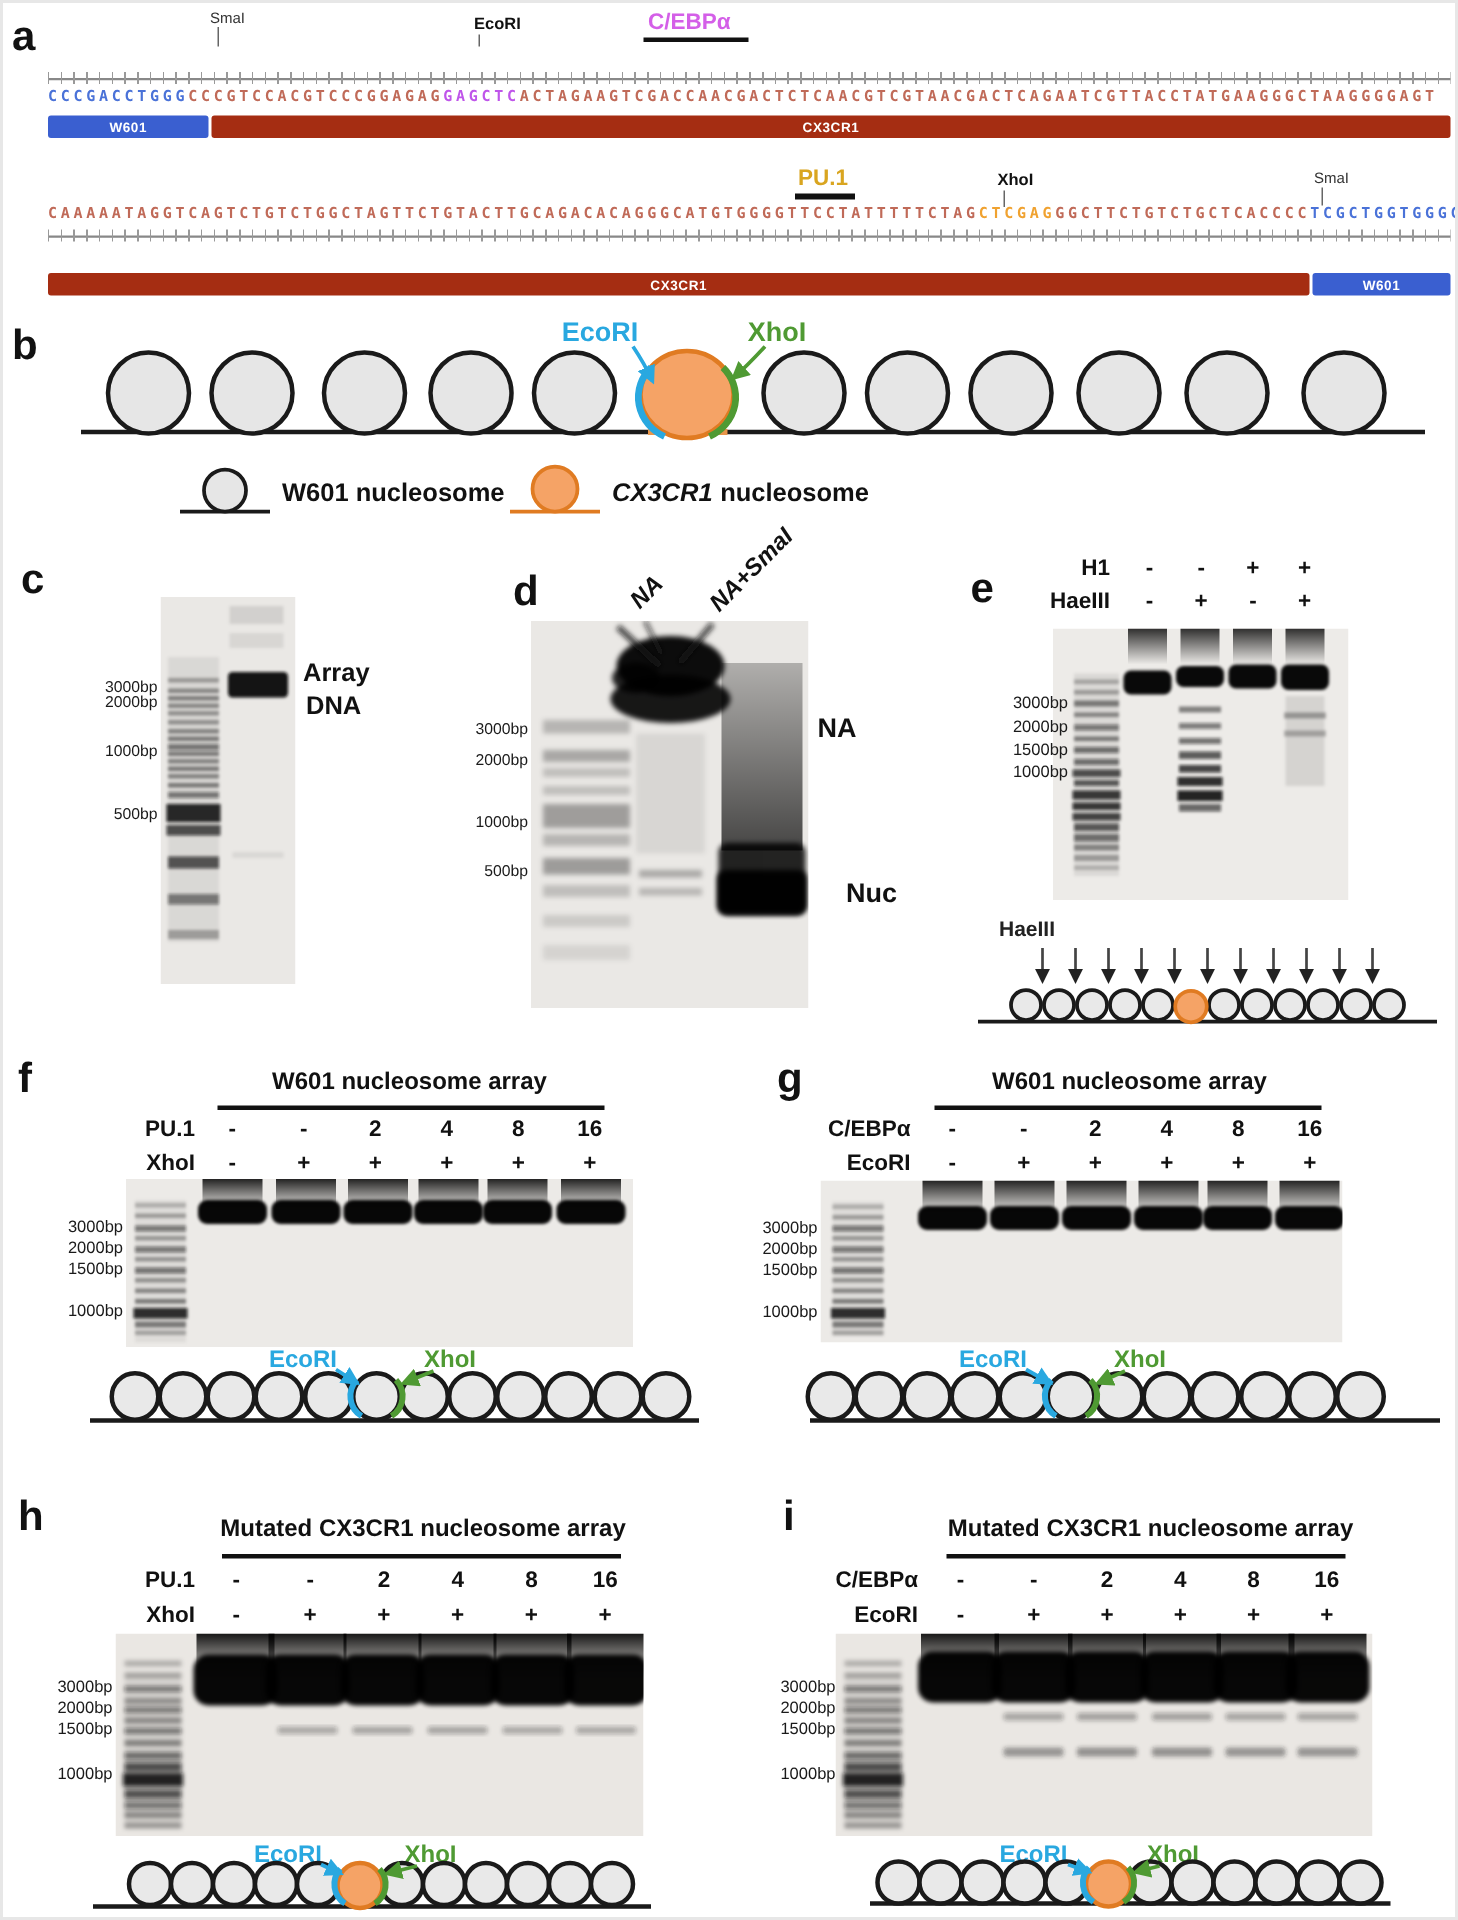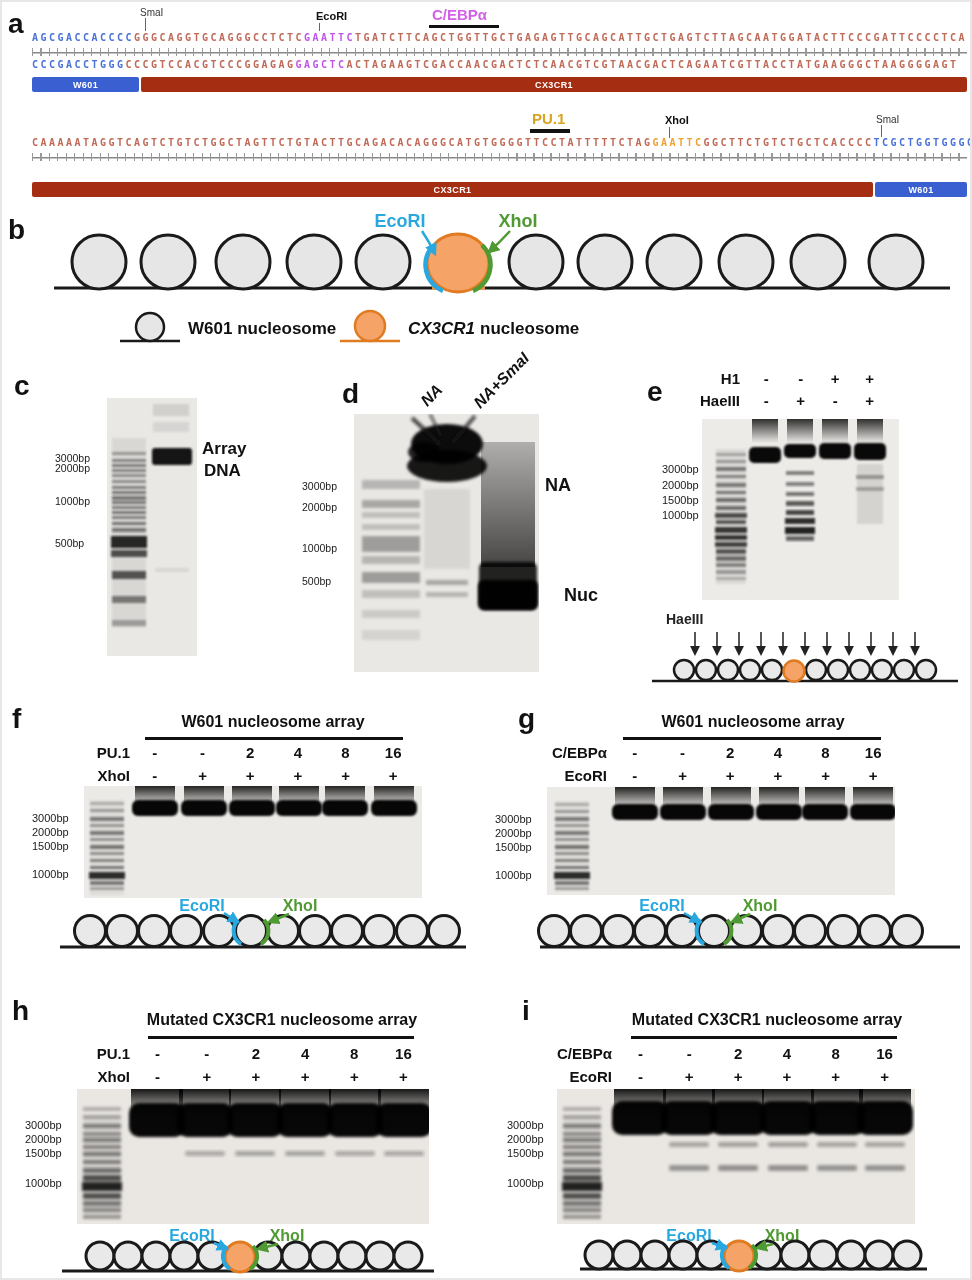--- a/index.html
+++ b/index.html
@@ -15,21 +15,21 @@
   .ruler{position:absolute;left:30px;width:935px;height:8px;
        background-image:repeating-linear-gradient(90deg,#999 0 1px,transparent 1px 8.5px),
                         linear-gradient(#888 0 0);
        background-size:100% 8px,100% 1.5px;background-position:0 0,0 3.5px;
        background-repeat:no-repeat,no-repeat}
   .bar{position:absolute;height:15px;border-radius:2px;color:#fff;font-size:9px;
        font-weight:bold;display:flex;align-items:center;justify-content:center;letter-spacing:.4px}
   .vln{position:absolute;width:1px;background:#666}
   .ul{position:absolute;background:#111}
   .site{position:absolute;line-height:1.1}
-  .lad{position:absolute;width:50px;font-size:11px;color:#1a1a1a;line-height:1}
+  .lad{position:absolute;width:50px;text-align:right;font-size:11px;color:#1a1a1a;line-height:1}
   .lad2{font-size:10.5px}
   .rowlbl{position:absolute;text-align:right;font-weight:bold;font-size:15px;line-height:1.15}
   .rowvals{position:absolute;display:flex}
   .rowvals span{flex:1;text-align:center;font-weight:bold;font-size:15px;line-height:1.15}
   .ttl{position:absolute;text-align:center;font-weight:bold;font-size:16px;line-height:1.2}
   .bigtxt{position:absolute;font-size:17px;font-weight:600;line-height:1.25}
   .sidetxt{position:absolute;font-size:18px;font-weight:600;line-height:1}
   .rot{position:absolute;font-style:italic;font-size:16px;font-weight:600;
        transform:rotate(-45deg);transform-origin:0 100%;white-space:nowrap}
   svg text{font-family:"Liberation Sans",sans-serif}
@@ -41,34 +41,33 @@
 
   <div class="pl" style="left:6px;top:8px">a</div>
 
   <div class="site" style="left:138px;top:5px;font-size:10px;color:#333">SmaI</div>
   <div class="vln" style="left:143px;top:16px;height:13px"></div>
   <div class="site" style="left:314px;top:8px;font-size:11px;font-weight:bold">EcoRI</div>
   <div class="vln" style="left:317px;top:21px;height:8px"></div>
   <div class="site" style="left:430px;top:5px;font-size:15px;font-weight:bold;color:#d45fe8">C/EBPα</div>
   <div class="ul" style="left:427px;top:23px;width:70px;height:3px"></div>
 
-  <div class="seq" style="top:30px"><span class="cb">AGCGACCACCCC</span><span class="cr">GGGCAGGTGCAGGGCCTCTC</span><span class="cm">GAATTC</span><span class="cr">TGATCTTCAGCTGGTTGCTGAGAGTTGCAGCATTGCTGAGTCTTAGCAATGGATACTTCCCGATTCCCCTCA</span></div>
   <div class="ruler" style="top:46px"></div>
   <div class="seq" style="top:57px"><span class="cb">CCCGACCTGGG</span><span class="cr">CCCGTCCACGTCCCGGAGAG</span><span class="cm">GAGCTC</span><span class="cr">ACTAGAAGTCGACCAACGACTCTCAACGTCGTAACGACTCAGAATCGTTACCTATGAAGGGCTAAGGGGAGT</span></div>
   <div class="bar" style="left:30px;top:75px;width:107px;background:#3a5fd0">W601</div>
   <div class="bar" style="left:139px;top:75px;width:826px;background:#a52d12">CX3CR1</div>
 
   <div class="site" style="left:530px;top:109px;font-size:15px;font-weight:bold;color:#d9a520">PU.1</div>
   <div class="ul" style="left:528px;top:127px;width:40px;height:3.5px"></div>
   <div class="site" style="left:663px;top:112px;font-size:11px;font-weight:bold">XhoI</div>
   <div class="vln" style="left:667px;top:125px;height:11px"></div>
   <div class="site" style="left:874px;top:112px;font-size:10px;color:#333">SmaI</div>
   <div class="vln" style="left:879px;top:123px;height:12px"></div>
 
-  <div class="seq" style="top:135px"><span class="cr">CAAAAATAGGTCAGTCTGTCTGGCTAGTTCTGTACTTGCAGACACAGGGCATGTGGGGTTCCTATTTTTCTAG</span><span class="co">GAATTC</span><span class="cr">GGCTTCTGTCTGCTCACCCC</span><span class="cb">TCGCTGGTGGGG</span></div>
+  <div class="seq" style="top:135px"><span class="cr">CAAAAATAGGTCAGTCTGTCTGGCTAGTTCTGTACTTGCAGACACAGGGCATGTGGGGTTCCTATTTTTCTAG</span><span class="co">CTCGAG</span><span class="cr">GGCTTCTGTCTGCTCACCCC</span><span class="cb">TCGCTGGTGGGG</span></div>
   <div class="ruler" style="top:151px"></div>
   <div class="bar" style="left:30px;top:180px;width:841px;background:#a52d12">CX3CR1</div>
   <div class="bar" style="left:873px;top:180px;width:92px;background:#3a5fd0">W601</div>
 
   <div class="pl" style="left:6px;top:214px">b</div>
   <svg class="abs" style="left:0;top:205px" width="972" height="150" viewBox="0 0 972 150">
     <defs>
       <marker id="bAC" viewBox="0 0 10 10" refX="8" refY="5" markerWidth="5" markerHeight="5" orient="auto">
           <path d="M0 0 L10 5 L0 10 z" fill="#29a8e0"></path>
         </marker>

